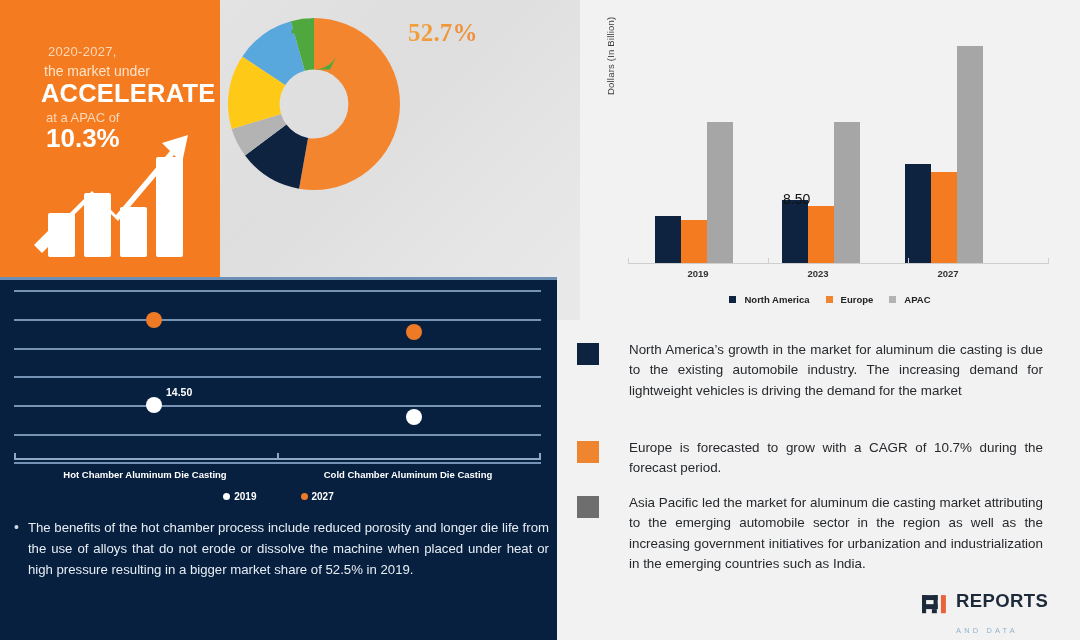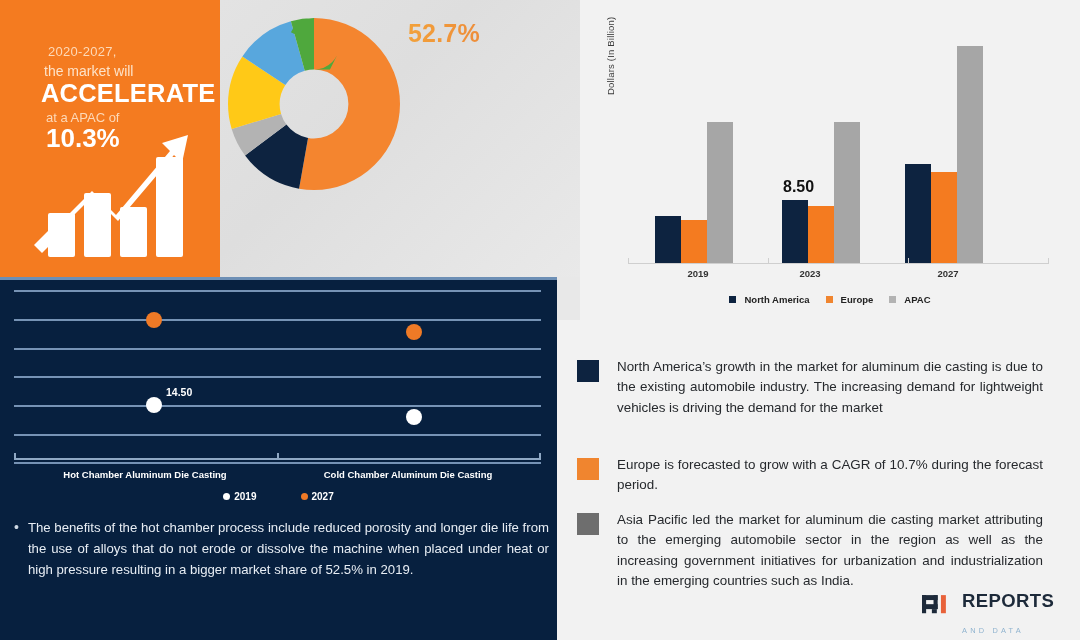--- a/index.html
+++ b/index.html
@@ -38,20 +38,21 @@
   .accel-pct {
     position: absolute; left: 46px; top: 123px;
     font-size: 26px; font-weight: bold; color: #ffffff;
   }
   .accel-graphic { position: absolute; left: 30px; top: 95px; }
 
   
   .donut-panel {
     position: absolute; left: 220px; top: 0; width: 360px; height: 277px;
     background: linear-gradient(135deg,#e3e3e3 0%, #dedede 40%, #e9e9e9 100%);
+    font-family: Liberation Serif, serif;
   }
   .donut-wrap { position: absolute; left: 8px; top: 18px; width: 172px; height: 172px; }
   .donut-svg { display: block; }
   .stat-block { position: absolute; left: 188px; top: 20px; width: 162px; }
   .stat-pct {
     font-size: 25px; font-weight: bold;
     background: linear-gradient(90deg,#f2a13a,#e8743a);
     -webkit-background-clip: text; background-clip: text;
     -webkit-text-fill-color: transparent; color: #ef8b33;
     line-height: 1.05; letter-spacing: .2px;
@@ -78,22 +79,23 @@
   .plot-baseline {
     position: absolute; left: 48px; top: 263px; width: 420px; height: 1px;
     background: #cfcfcf;
   }
   .group { position: absolute; bottom: 0; display: flex; align-items: flex-end; gap: 0px; }
   .bar { width: 26px; }
   .bar.na { background: #0d2340; }
   .bar.eu { background: #f47b20; }
   .bar.ap { background: #a6a6a6; }
   .bar-value {
-    position: absolute; font-size: 16px; font-weight: bold; color: #111;
+    position: absolute; font-size: 14px; font-weight: normal; color: #111;
     white-space: nowrap;
+    margin-top: 13px;
   }
   .xtick {
     position: absolute; top: 268px; font-size: 9.5px; font-weight: bold; color: #333;
     text-align: center; width: 60px;
   }
   .tick-sep { position: absolute; top: 258px; width: 1px; height: 6px; background: #cfcfcf; }
   .bar-legend {
     position: absolute; left: 0; top: 294px; width: 500px;
     display: flex; justify-content: center; align-items: center; gap: 16px;
   }
@@ -135,32 +137,32 @@
   }
   .navy-note .bl { color: #cdd8e4; font-size: 14px; line-height: 1.5; }
   .navy-note .tx { text-align: justify; }
 
   
   .bullets-panel {
     position: absolute; left: 557px; top: 320px; width: 523px; height: 320px;
     background: #f2f2f2;
   }
   .bullet {
-    position: absolute; display: flex; gap: 18px; width: 466px; left: 20px; margin-top: 17px;
+    position: absolute; display: flex; gap: 30px; width: 466px; left: 20px;
   }
   .bullet .sw { width: 22px; height: 22px; flex: 0 0 22px; margin-top: 3px; }
   .bullet .tx {
     font-size: 13.4px; color: #26292d; line-height: 1.52; text-align: justify;
   }
   .sw.navy { background: #0d2340; }
   .sw.orange { background: #f0852f; }
   .sw.gray { background: #6e6e6e; }
 
   
-  .logo { position: absolute; left: 922px; top: 592px; display: flex; align-items: flex-start; gap: 12px; }
+  .logo { position: absolute; left: 922px; top: 592px; display: flex; align-items: flex-start; gap: 6px; }
   .logo-mark { width: 28px; height: 26px; flex: 0 0 28px; }
   .logo-text { display: flex; flex-direction: column; line-height: 1; }
   .logo-main { font-size: 18.5px; font-weight: bold; color: #1d2a3a; letter-spacing: .4px; }
   .logo-sub { font-size: 7.4px; color: #8fb3cf; letter-spacing: 3.2px; margin-top: 16px; }
 </style>
 </head>
 <body>
 
 <div class="stage">
 
@@ -170,21 +172,21 @@
         <g fill="#ffffff">
           <rect x="18" y="118" width="27" height="44" rx="2"></rect>
           <rect x="54" y="98" width="27" height="64" rx="2"></rect>
           <rect x="90" y="112" width="27" height="50" rx="2"></rect>
           <rect x="126" y="62" width="27" height="100" rx="2"></rect>
           <path d="M10 148 L62 96 L86 120 L140 56 L132 48 L158 40 L152 68 L144 60 L88 126 L63 101 L22 142 Z"></path>
           <path d="M4 150 L18 136 L26 144 L12 158 Z"></path>
         </g>
       </svg>
       <div class="accel-l1">2020-2027,</div>
-      <div class="accel-l2">the market will</div>
+      <div class="accel-l2">the market under</div>
       <div class="accel-big">ACCELERATE</div>
       <div class="accel-l4">at a APAC of</div>
       <div class="accel-pct">10.3%</div>
     </div>
   </div>
 
   <div class="donut-panel">
     <div class="donut-wrap">
       <svg class="donut-svg" width="172" height="172" viewBox="0 0 100 100">
 
@@ -225,21 +227,21 @@
       <div class="bar ap" style="height:217px;"></div>
     </div>
 
     <div class="plot-baseline"></div>
     <div class="tick-sep" style="left:48px;"></div>
     <div class="tick-sep" style="left:188px;"></div>
     <div class="tick-sep" style="left:328px;"></div>
     <div class="tick-sep" style="left:468px;"></div>
 
     <div class="xtick" style="left:88px;">2019</div>
-    <div class="xtick" style="left:200px;">2023</div>
+    <div class="xtick" style="left:208px;">2023</div>
     <div class="xtick" style="left:338px;">2027</div>
 
     <div class="bar-legend">
       <span class="lg-item">
         <i class="lg-sw" style="background:#0d2340;"></i>
         <span>North America</span>
       </span>
       <span class="lg-item">
         <i class="lg-sw" style="background:#f0852f;"></i>
         <span>Europe</span>

